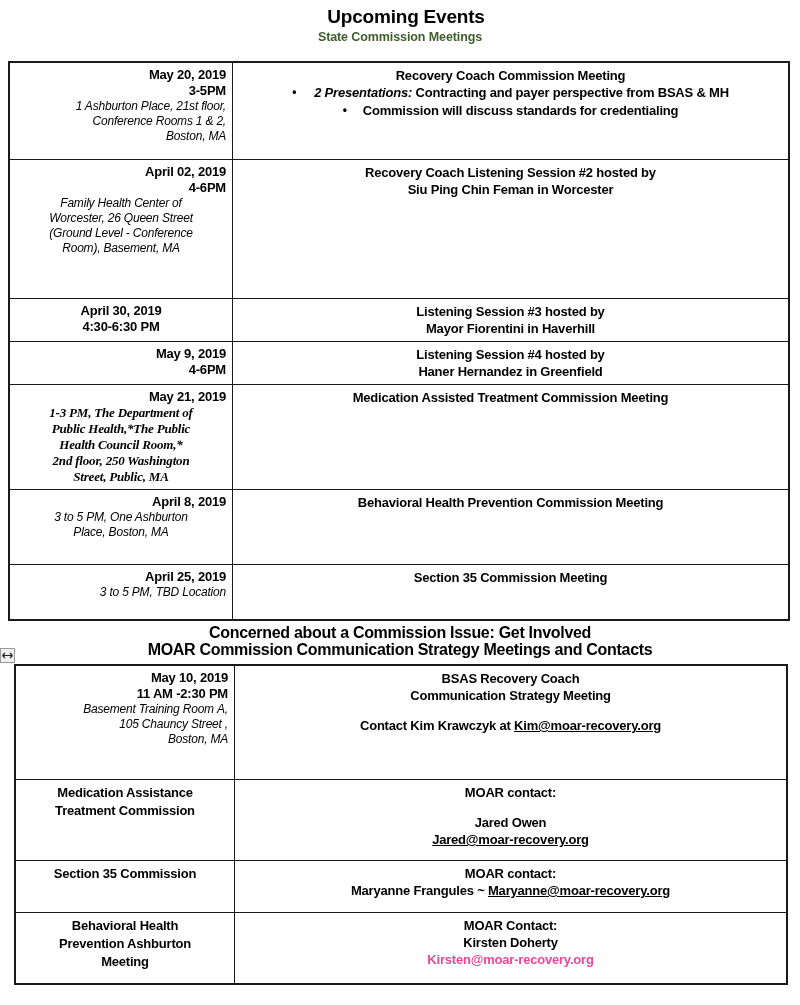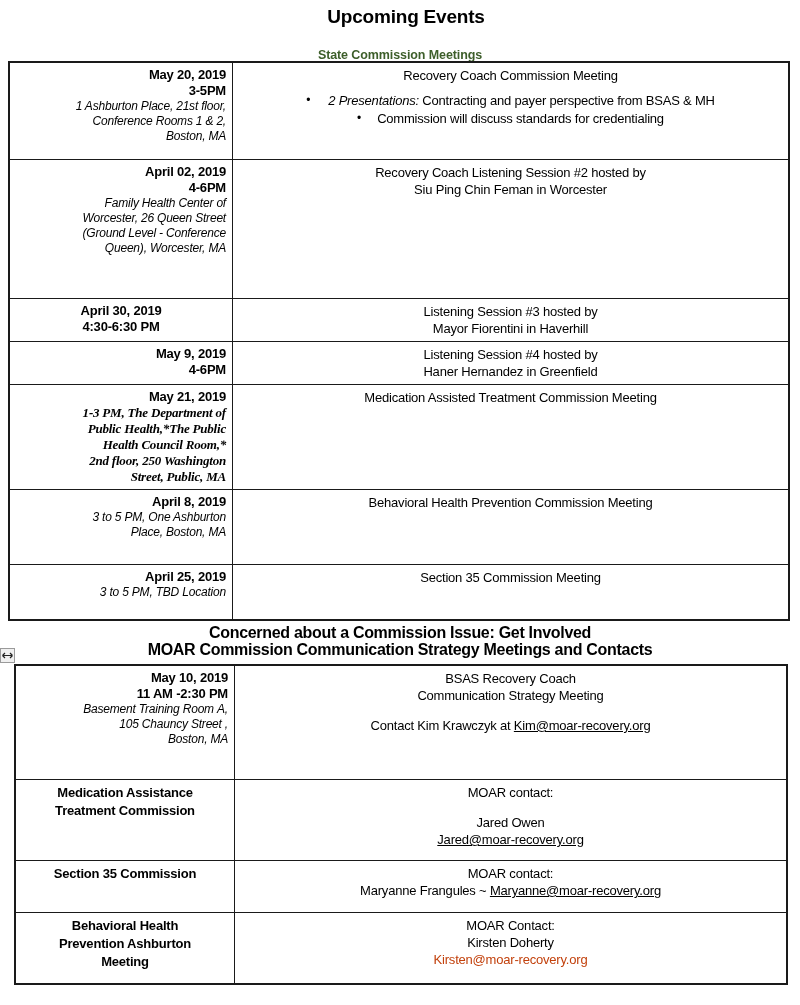--- a/index.html
+++ b/index.html
@@ -25,21 +25,21 @@
     letter-spacing: -0.2px;
     margin: 6px 0 0 12px;
     padding: 0;
     line-height: 22px;
   }
   .doc-subtitle {
     text-align: center;
     font-size: 12.5px;
     font-weight: bold;
     letter-spacing: -0.1px;
-    margin: 20px 0 0 0;
+    margin: 2px 0 0 0;
     padding: 0;
     line-height: 15px;
   }
 
   
   .evt-table {
     border-collapse: collapse;
     table-layout: fixed;
     border: 2px solid #1a1a1a;
   }
@@ -81,34 +81,34 @@
     line-height: 15px;
     letter-spacing: -0.2px;
   }
   .when-addr.serif {
     font-family: "Liberation Serif", serif;
     font-size: 13px;
     font-weight: bold;
     line-height: 16px;
   }
   .ta-right  { text-align: right; }
-  .ta-left   { text-align: right; }
+  .ta-left   { text-align: center; }
   .ta-center { text-align: center; }
 
   
   .what {
     font-size: 13px;
-    font-weight: normal;
+    font-weight: bold;
     text-align: center;
     line-height: 17px;
     letter-spacing: -0.2px;
   }
   .what .spacer { display: block; height: 13px; }
   .what .bullets {
-    margin: 8px;
+    margin: 0;
     padding: 0;
     list-style: none;
   }
   .what .bullets li {
     position: relative;
     text-align: center;
     line-height: 17px;
   }
   .what .bullets li .dot {
     font-size: 12px;
@@ -125,21 +125,21 @@
     text-align: center;
     line-height: 18px;
     letter-spacing: -0.2px;
   }
 
   a.mail, .mail {
     color: #000000;
     text-decoration: underline;
   }
   .mail-plain {
-    color: #c2410c;
+    color: #ec4899;
     text-decoration: none;
   }
 
   
   .squiggle {
     position: relative;
     display: inline-block;
   }
   .squiggle::after {
     content: "";
@@ -222,21 +222,21 @@
       </td>
     </tr>
 
     <tr>
       <td class="col-when" style="height:130px;">
         <div class="when-date ta-right">April 02, 2019</div>
         <div class="when-date ta-right">4-6PM</div>
         <div class="when-addr ta-left">Family Health Center of</div>
         <div class="when-addr ta-left">Worcester, 26 Queen Street</div>
         <div class="when-addr ta-left">(Ground Level - Conference</div>
-        <div class="when-addr ta-left">Queen), Worcester, MA</div>
+        <div class="when-addr ta-left">Room), Basement, MA</div>
       </td>
       <td class="what">
         <div>Recovery Coach Listening Session #2 hosted by</div>
         <div>Siu Ping Chin Feman in Worcester</div>
       </td>
     </tr>
 
     <tr>
       <td class="col-when" style="height:30px;">
         <div class="when-date ta-center">April 30, 2019</div>

